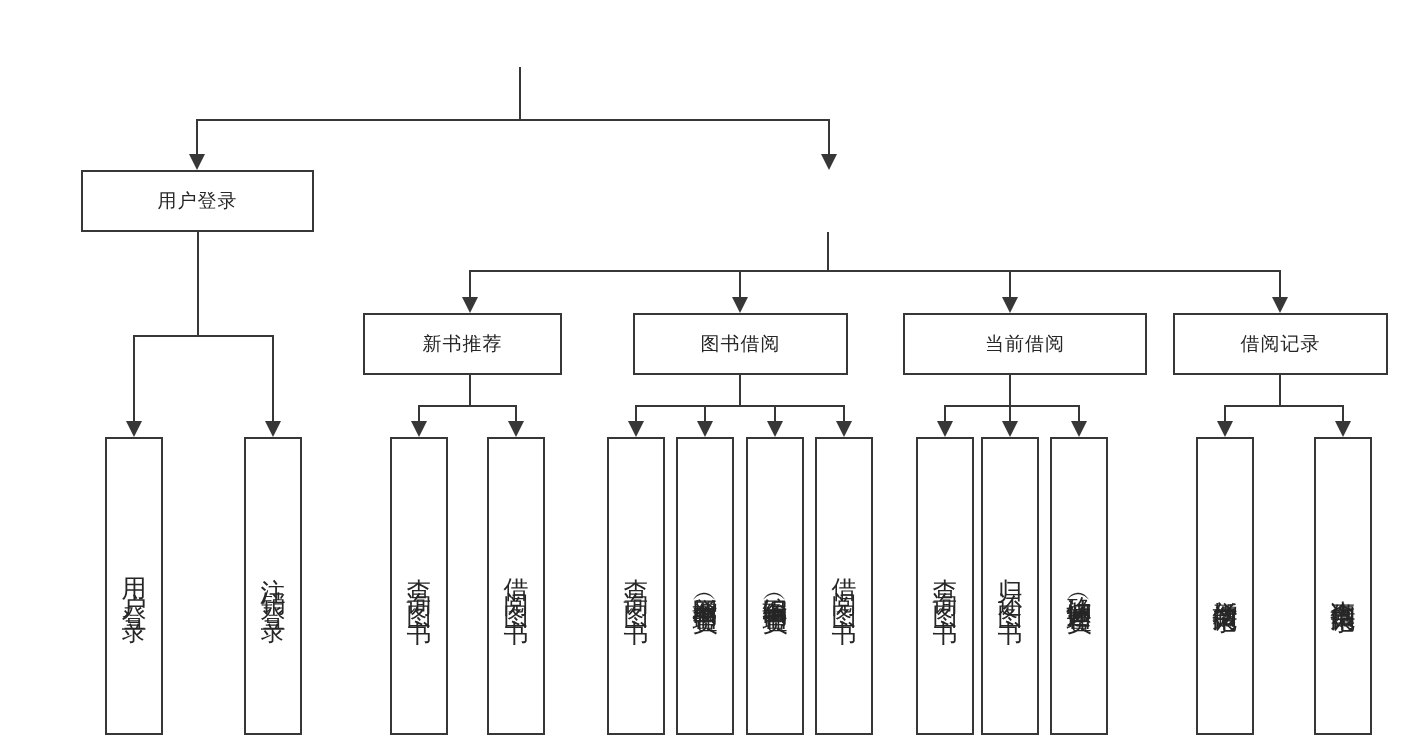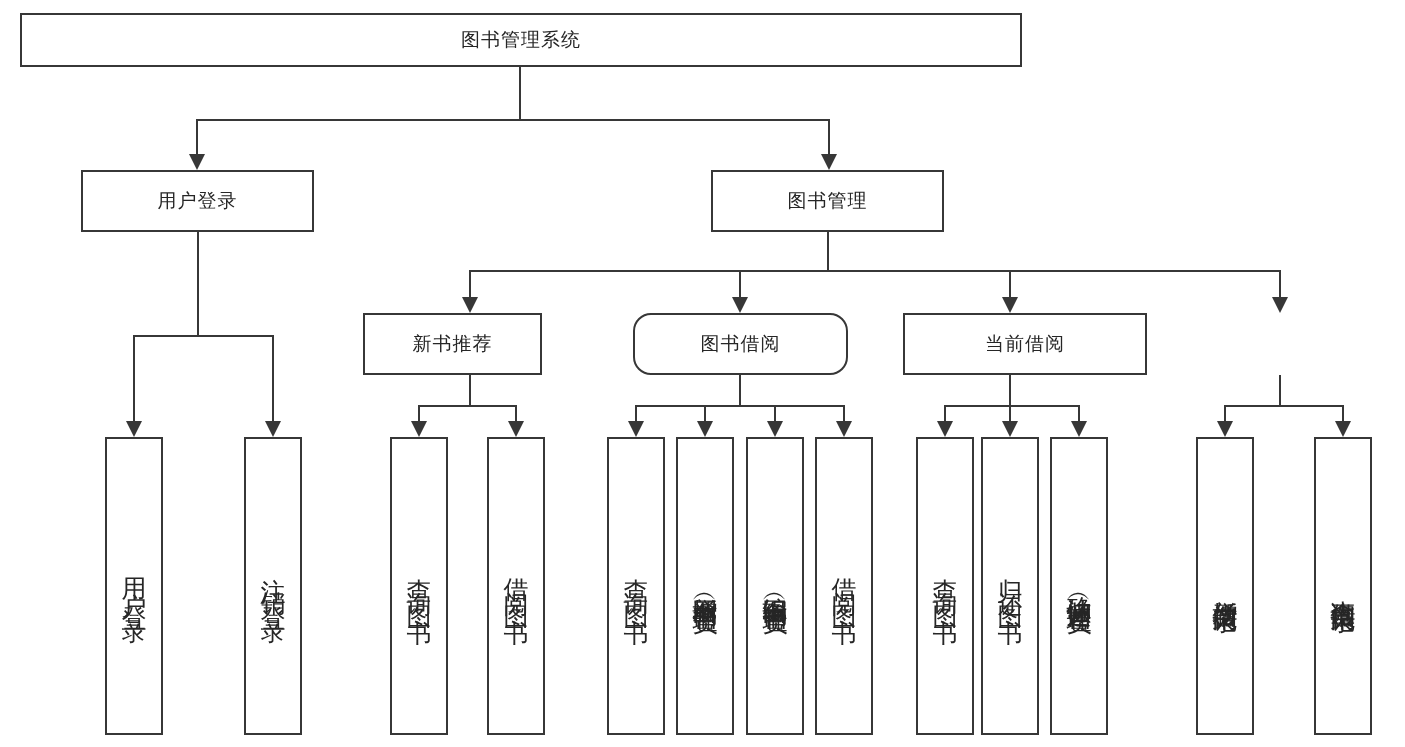--- a/index.html
+++ b/index.html
@@ -45,33 +45,31 @@
     letter-spacing:1px;
     z-index:5;
     white-space:nowrap;
   }
 </style>
 </head>
 <body>
 
 <div class="stage">
 
-  <div class="box title" style="left:20px;top:13px;width:1002px;height:54px;">图书管理系统</div>
 
   <div>
     <div class="vl" style="left:519px;top:67px;height:52px;"></div>
     <div class="hl" style="left:197px;top:119px;width:633px;"></div>
     <div class="vl" style="left:196px;top:119px;height:35px;"></div>
     <div class="arrow" style="left:189px;top:154px;"></div>
     <div class="vl" style="left:828px;top:119px;height:35px;"></div>
     <div class="arrow" style="left:821px;top:154px;"></div>
   </div>
 
   <div class="box hbox" style="left:81px;top:170px;width:233px;height:62px;">用户登录</div>
-  <div class="box hbox" style="left:711px;top:170px;width:233px;height:62px;">图书管理</div>
 
   <div>
     <div class="vl" style="left:197px;top:232px;height:103px;"></div>
     <div class="hl" style="left:133px;top:335px;width:140px;"></div>
     <div class="vl" style="left:133px;top:335px;height:86px;"></div>
     <div class="arrow" style="left:126px;top:421px;"></div>
     <div class="vl" style="left:272px;top:335px;height:86px;"></div>
     <div class="arrow" style="left:265px;top:421px;"></div>
   </div>
 
@@ -81,23 +79,24 @@
     <div class="vl" style="left:469px;top:270px;height:27px;"></div>
     <div class="arrow" style="left:462px;top:297px;"></div>
     <div class="vl" style="left:739px;top:270px;height:27px;"></div>
     <div class="arrow" style="left:732px;top:297px;"></div>
     <div class="vl" style="left:1009px;top:270px;height:27px;"></div>
     <div class="arrow" style="left:1002px;top:297px;"></div>
     <div class="vl" style="left:1279px;top:270px;height:27px;"></div>
     <div class="arrow" style="left:1272px;top:297px;"></div>
   </div>
 
-  <div class="box hbox" style="left:363px;top:313px;width:179px;height:62px;">新书推荐</div>
-  <div class="box hbox" style="left:633px;top:313px;width:215px;height:62px;border-radius:18px;">图书借阅</div>
+  <div class="box hbox" style="left:363px;top:313px;width:199px;height:62px;">新书推荐</div>
+  <div class="box hbox" style="left:633px;top:313px;width:215px;height:62px;">图书借阅</div>
   <div class="box hbox" style="left:903px;top:313px;width:244px;height:62px;">当前借阅</div>
+  <div class="box hbox" style="left:1173px;top:313px;width:215px;height:62px;">借阅记录</div>
 
   <div>
     <div class="vl" style="left:469px;top:375px;height:30px;"></div>
     <div class="hl" style="left:418px;top:405px;width:98px;"></div>
     <div class="vl" style="left:418px;top:405px;height:16px;"></div>
     <div class="arrow" style="left:411px;top:421px;"></div>
     <div class="vl" style="left:515px;top:405px;height:16px;"></div>
     <div class="arrow" style="left:508px;top:421px;"></div>
   </div>
 

